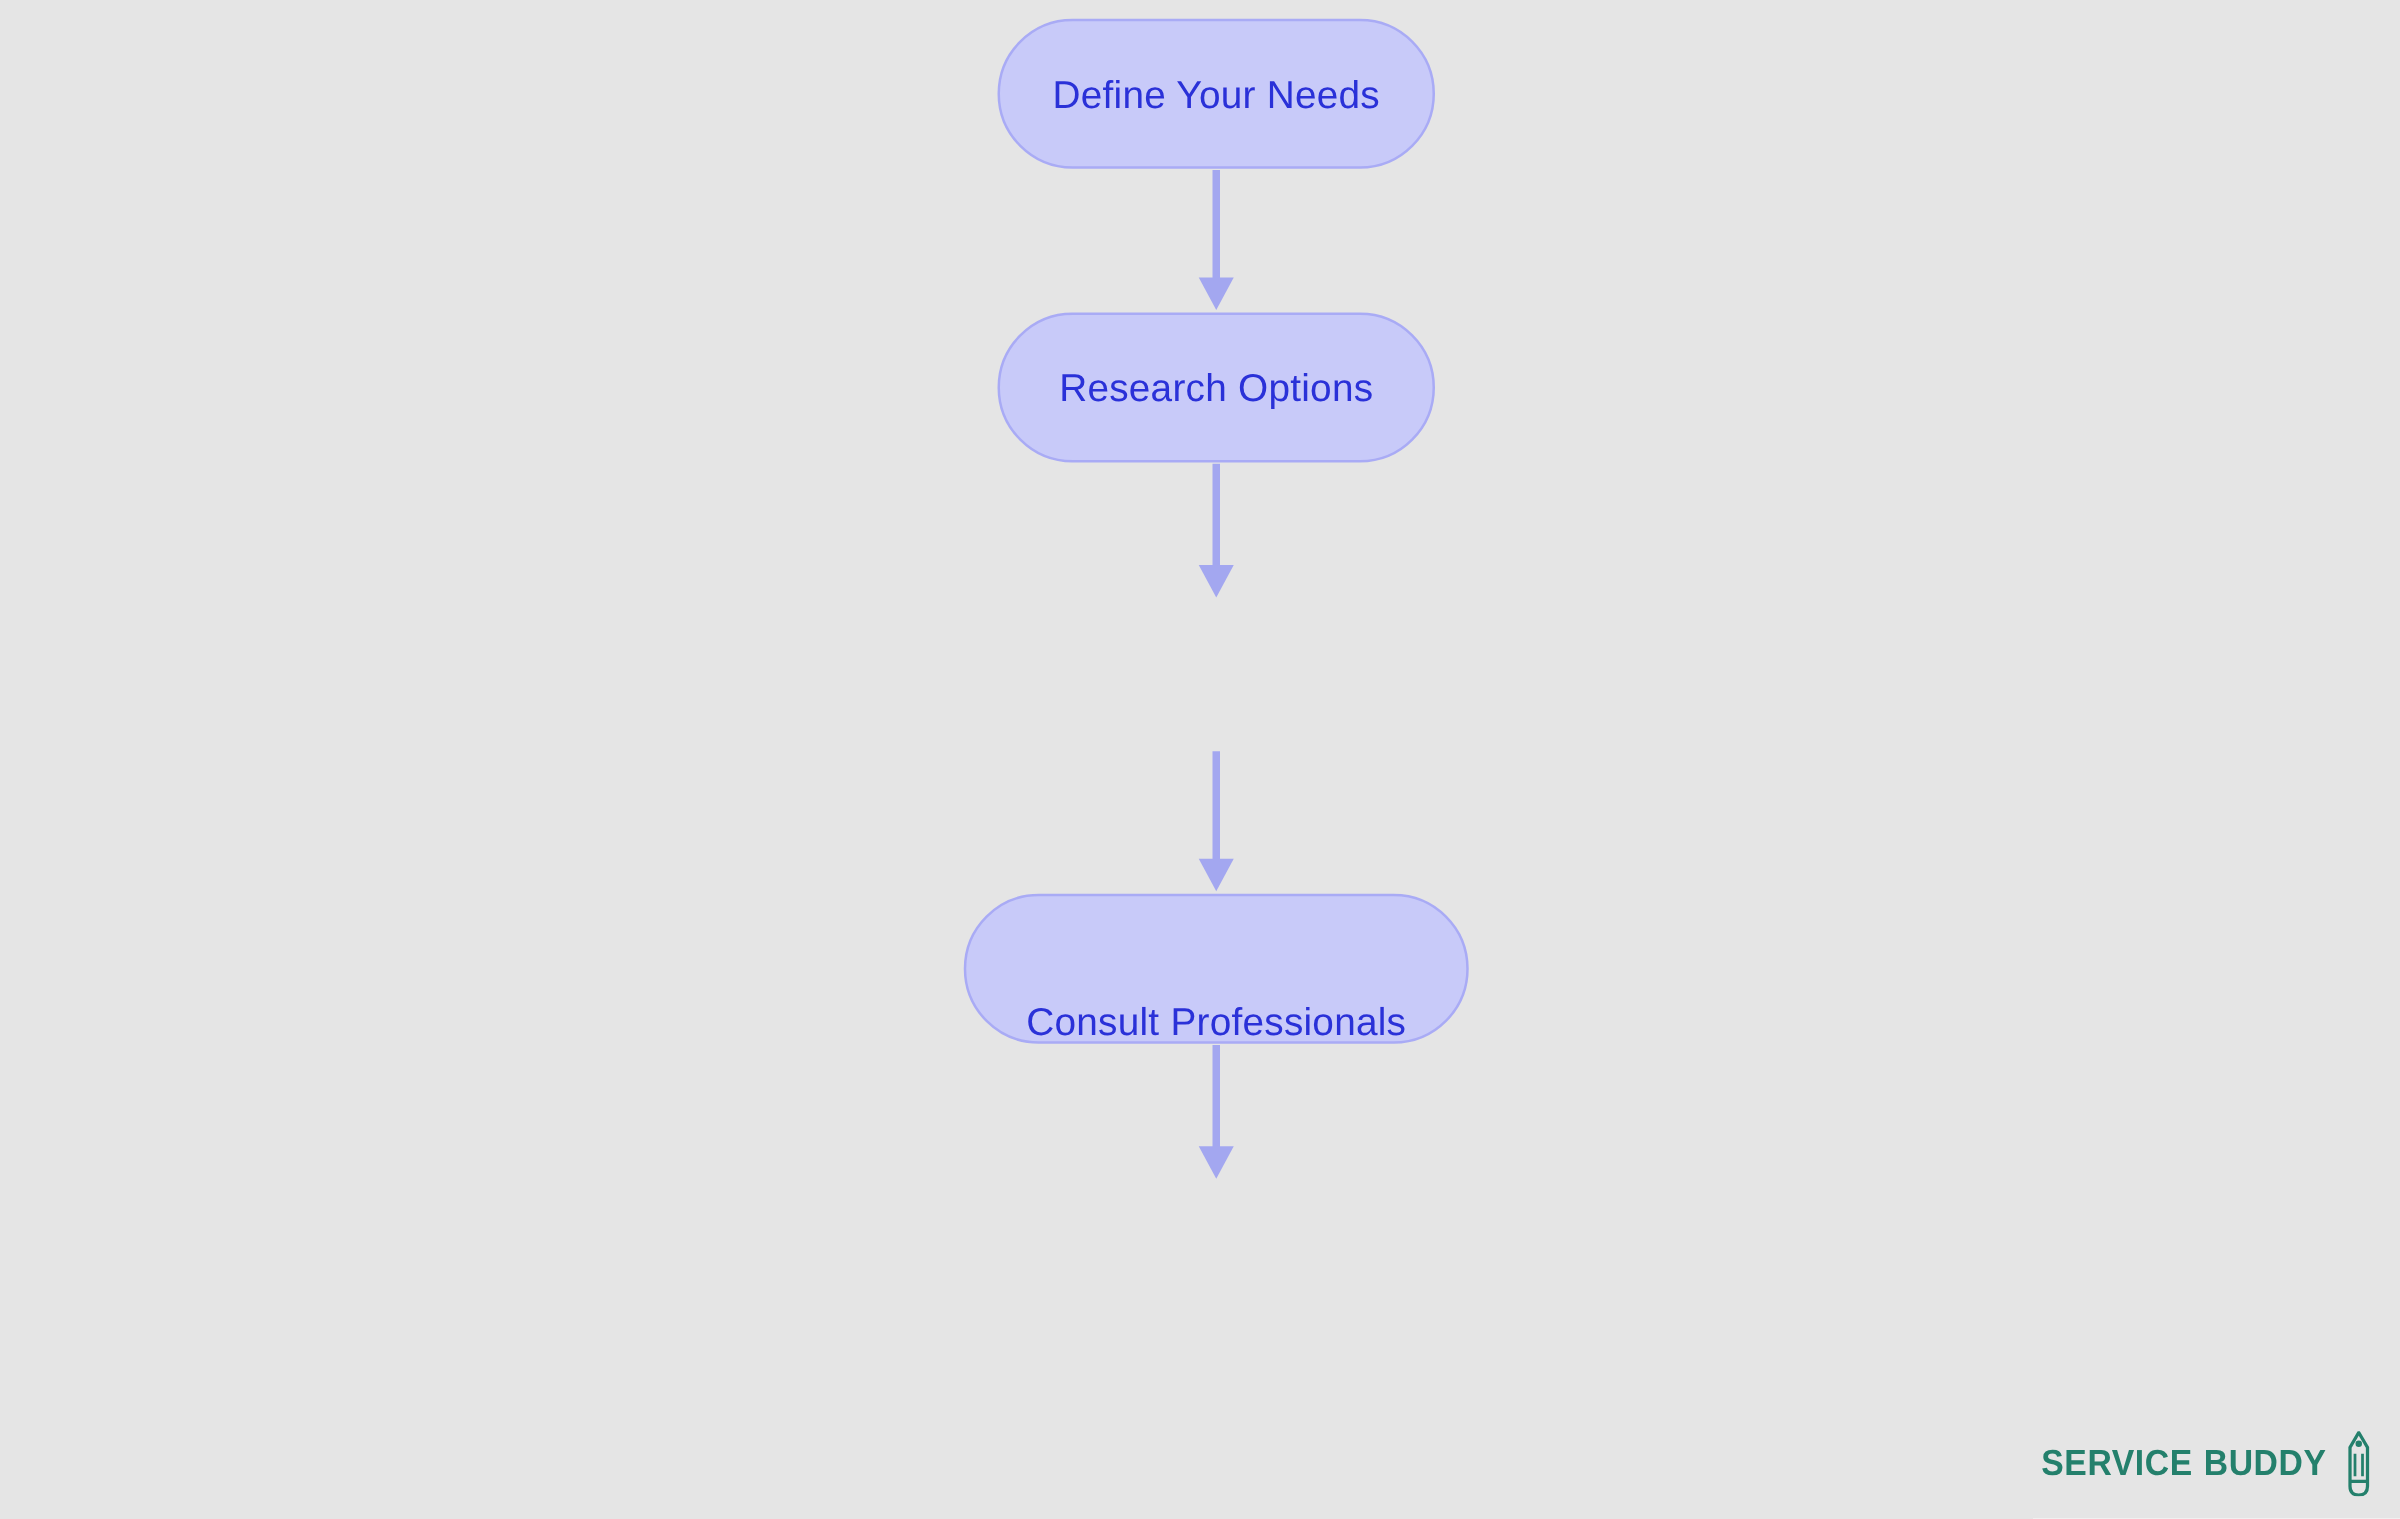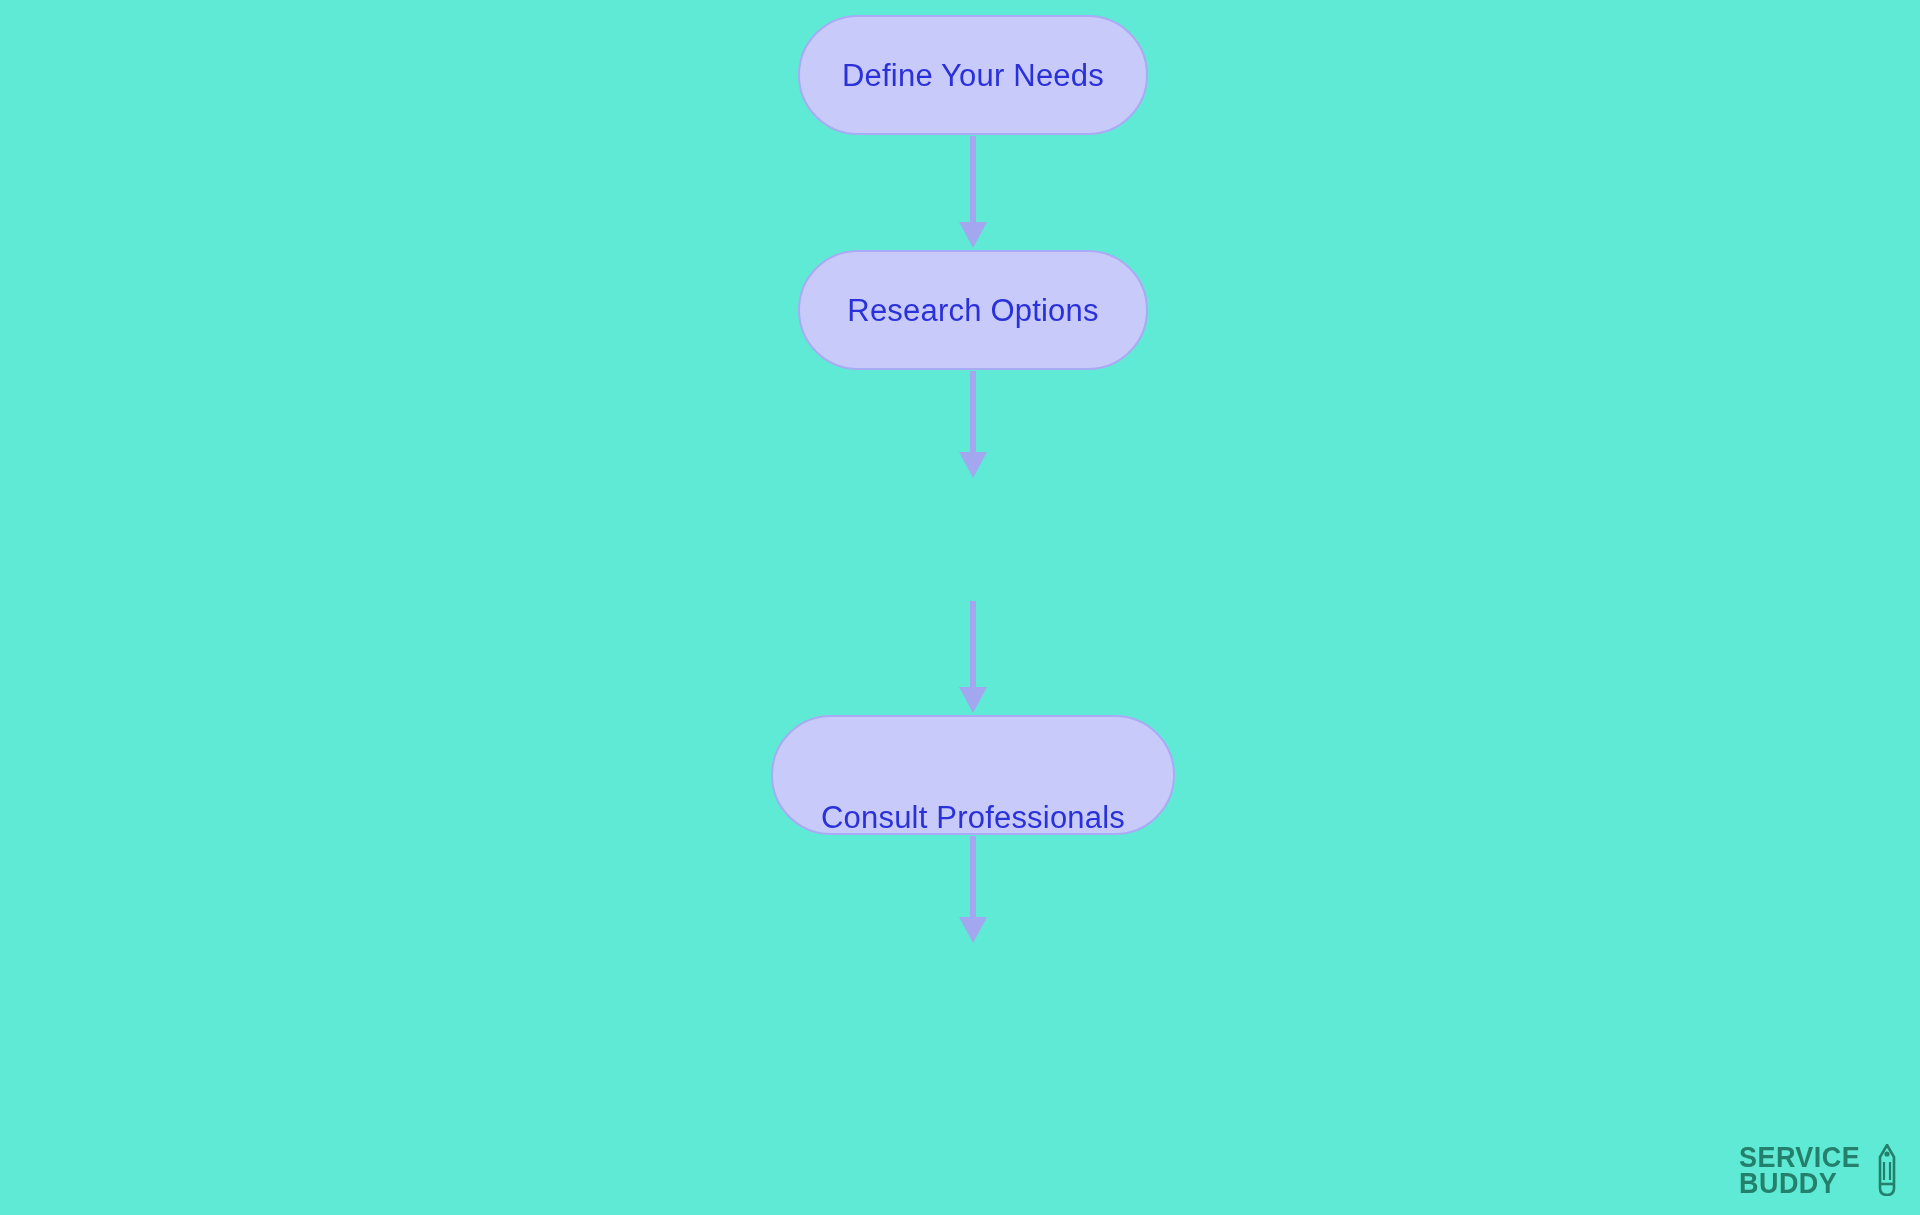--- a/index.html
+++ b/index.html
@@ -14,21 +14,21 @@
     overflow: hidden;
     font-family: "Liberation Sans", sans-serif;
     position: relative;
   }
   #canvas {
     position: absolute;
     left: 0;
     top: 0;
     width: 1920px;
     height: 1215px;
-    background: #5eead4;
+    background: #e5e5e5;
   }
   .flow {
     position: absolute;
     left: 0;
     top: 0;
     width: 1920px;
     height: 1100px;
   }
   .node {
     position: absolute;
@@ -63,21 +63,20 @@
   #logo {
     position: absolute;
     right: 22px;
     bottom: 18px;
     display: flex;
     align-items: center;
     gap: 7px;
   }
   .logo-words {
     display: flex;
-    flex-direction: column;
     align-items: flex-start;
     line-height: 0.92;
   }
   .logo-line {
     color: #24806c;
     font-family: "Liberation Sans", sans-serif;
     font-weight: 700;
     font-size: 29px;
     letter-spacing: 0.5px;
     transform: scaleX(0.93);

